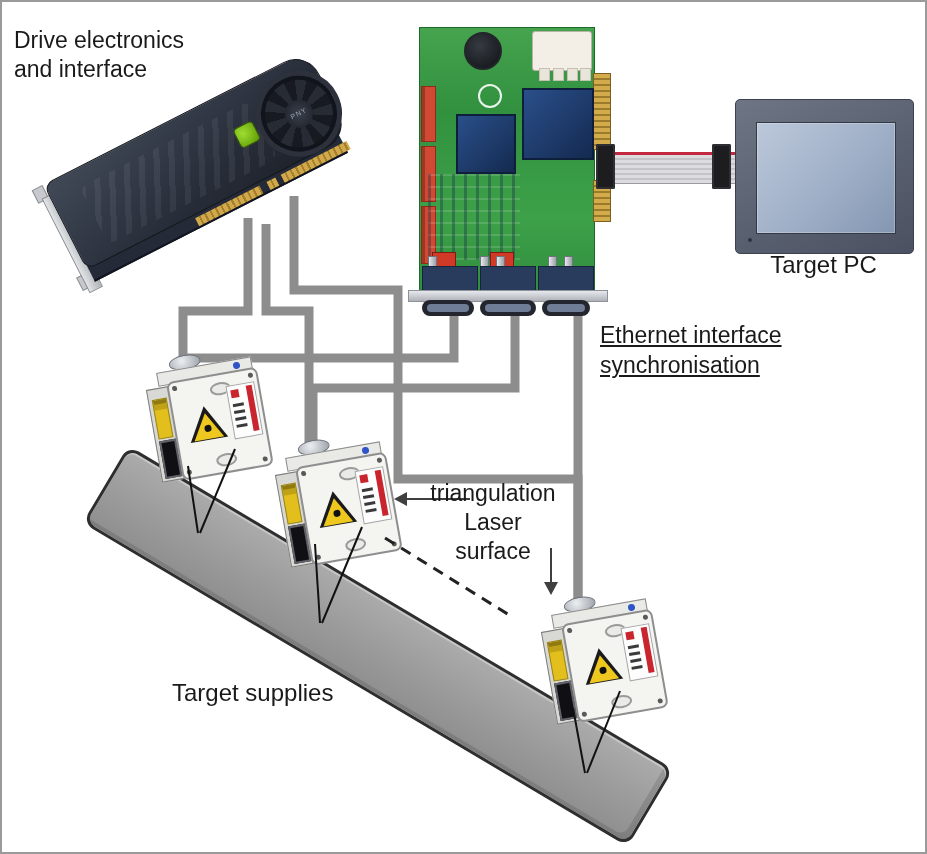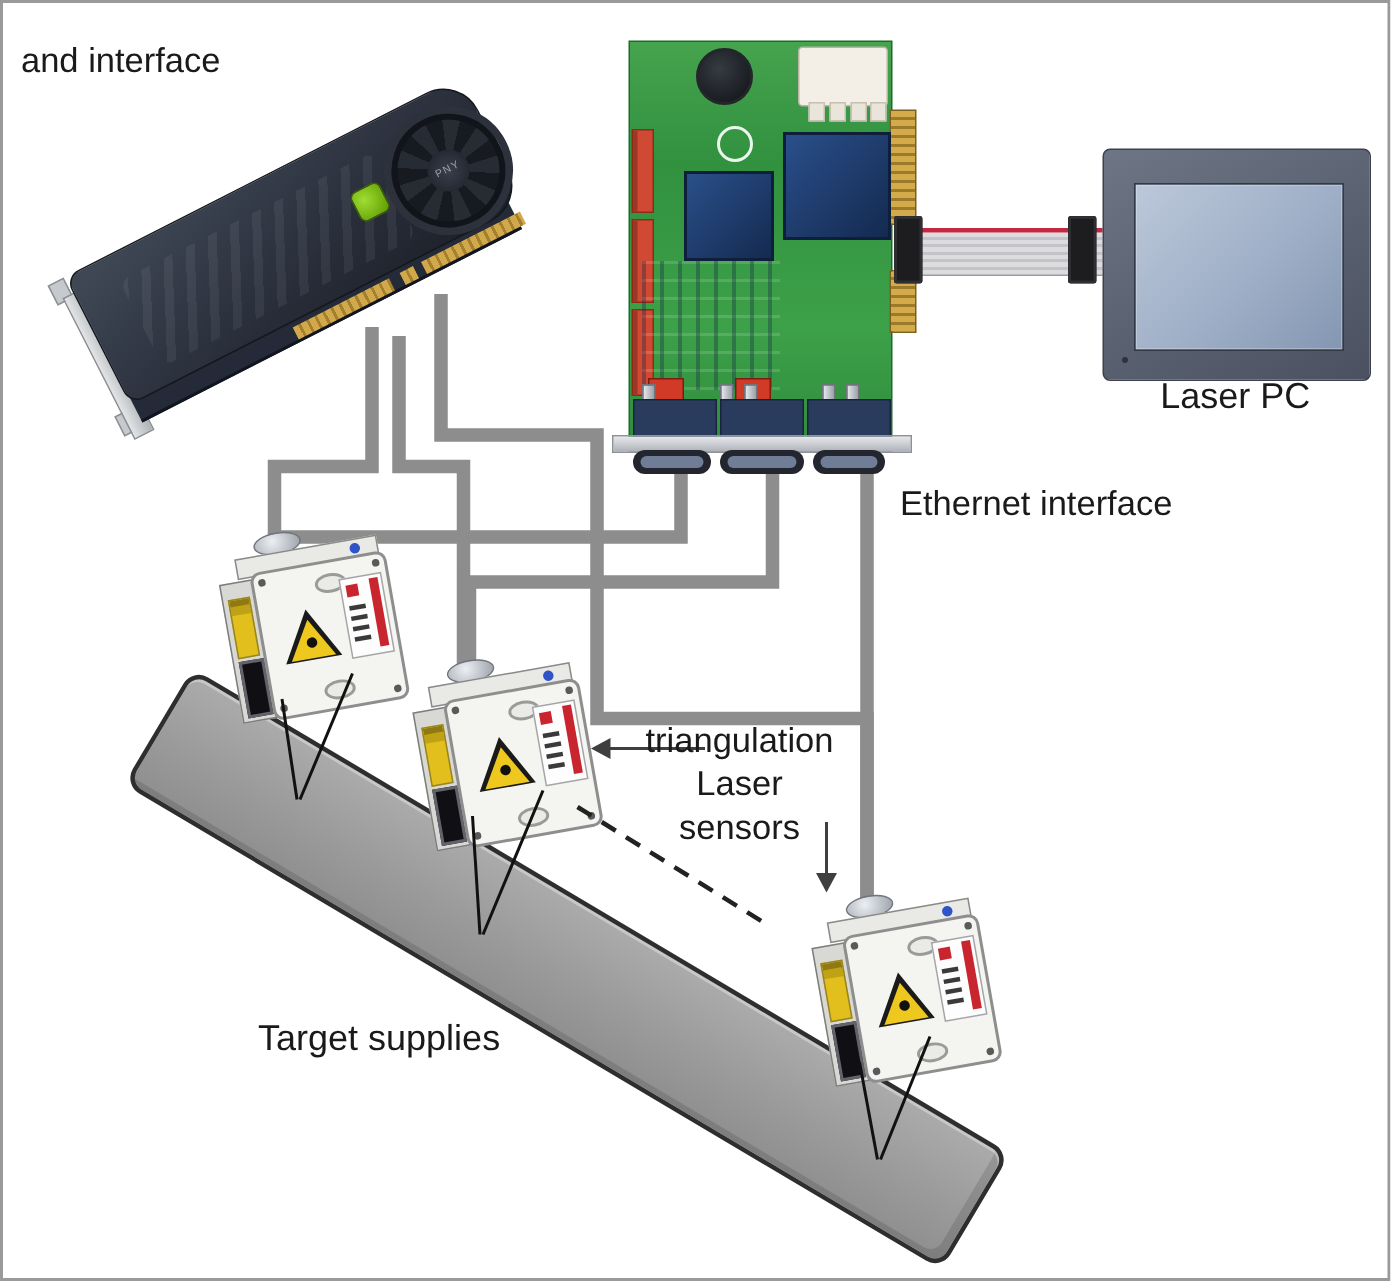--- a/index.html
+++ b/index.html
@@ -15,21 +15,21 @@
     font-family:"Liberation Sans", sans-serif; color:var(--ink);
   }
   .abs{position:absolute;}
   svg.layer{position:absolute; left:0; top:0; width:927px; height:854px; pointer-events:none;}
 
   
   .lbl{position:absolute; font-size:23px; line-height:29px; color:var(--ink); white-space:nowrap;}
   .lbl.center{text-align:center;}
   #lbl-drive{left:12px; top:24px;}
   #lbl-panel{left:733px; top:248px; width:177px; text-align:center; font-size:24px;}
-  #lbl-eth{left:598px; top:318px; line-height:30px;}
+  #lbl-eth{left:598px; top:318px; line-height:30px;text-decoration:underline;}
   #lbl-laser{left:395px; top:477px; width:192px; text-align:center;}
   #lbl-target{left:170px; top:676px; font-size:24px;}
 
   
   #slab{
     left:59px; top:599px; width:628px; height:84px;
     transform:rotate(30.7deg); transform-origin:center;
     background:linear-gradient(180deg,#ababab 0%, #9b9b9b 55%, #8f8f8f 100%);
     border:3px solid #2e2e2e; border-radius:12px;
     box-shadow:inset 0 2px 0 rgba(255,255,255,.35), inset -6px -4px 0 rgba(0,0,0,.12);
@@ -322,26 +322,28 @@
     <line x1="383" y1="536" x2="512" y2="616" style="stroke:#222; stroke-width:3; stroke-dasharray:11 8;"></line>
     <g style="stroke:var(--arrow); stroke-width:2; fill:none;">
       <line x1="468" y1="497" x2="404" y2="497"></line>
       <line x1="549" y1="546" x2="549" y2="581"></line>
     </g>
     <polygon points="392,497 405,490 405,504" style="fill:var(--arrow);"></polygon>
     <polygon points="549,593 542,580 556,580" style="fill:var(--arrow);"></polygon>
   </svg>
 
   <div id="lbl-drive" class="lbl">
+    <div>Drive electronics</div>
     <div>and interface</div>
   </div>
-  <div id="lbl-panel" class="lbl">Laser PC</div>
+  <div id="lbl-panel" class="lbl">Target PC</div>
   <div id="lbl-eth" class="lbl">
     <div>Ethernet interface</div>
+    <div>synchronisation</div>
   </div>
   <div id="lbl-laser" class="lbl center">
     <div>triangulation</div>
     <div>Laser</div>
-    <div>sensors</div>
+    <div>surface</div>
   </div>
   <div id="lbl-target" class="lbl">Target supplies</div>
 
 </div>
 
 </body></html>

